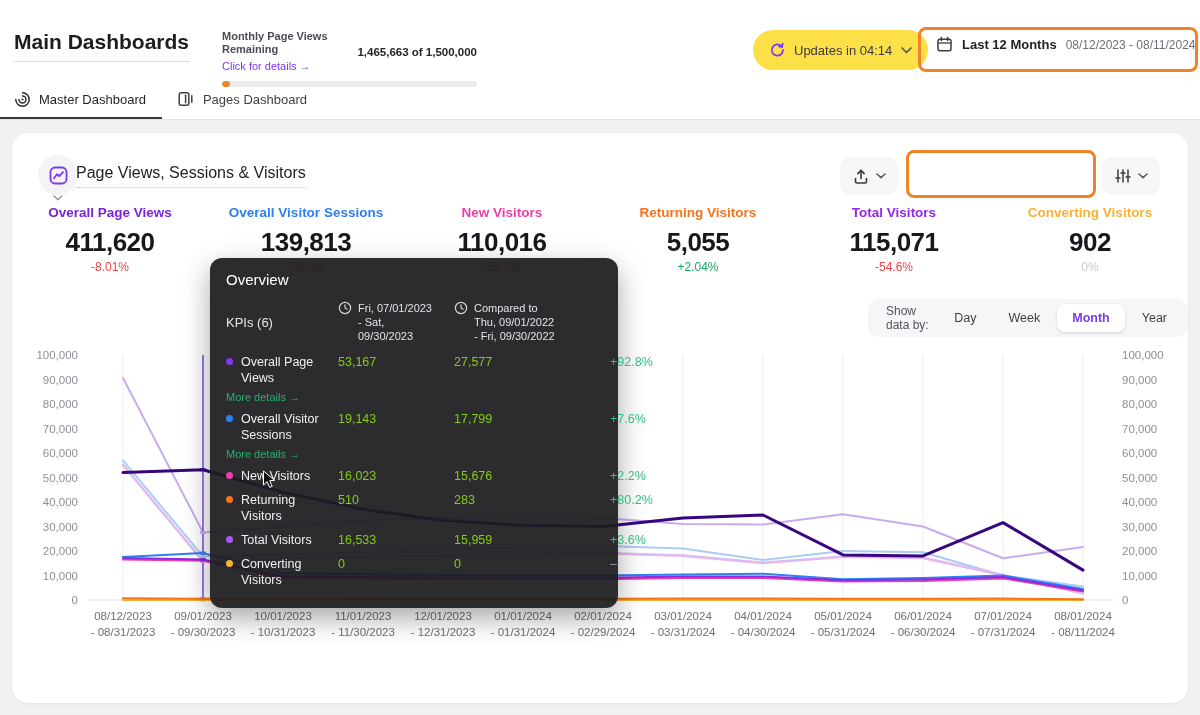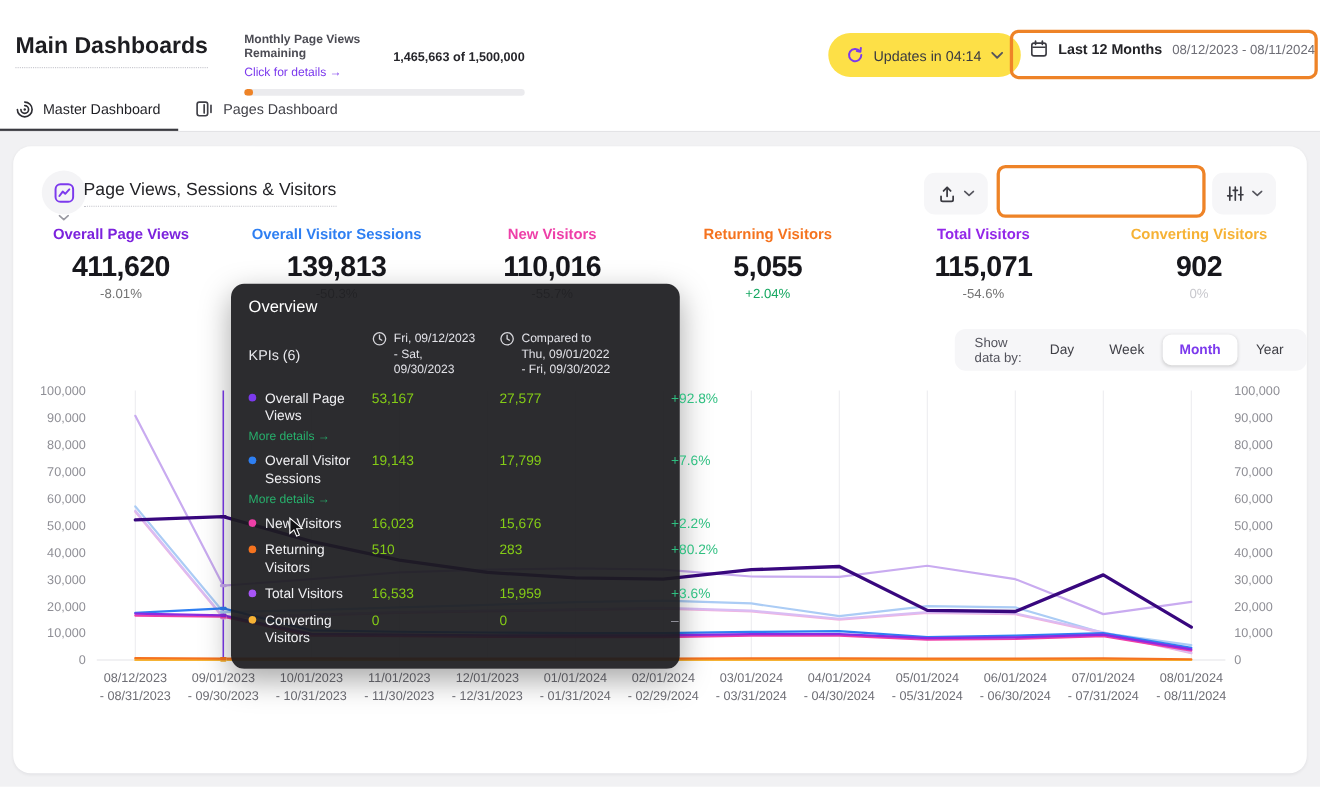--- a/index.html
+++ b/index.html
@@ -53,21 +53,21 @@
   .toggle{width:40px;height:22px;border-radius:11px;position:relative;cursor:pointer;}
   .toggle .knob{position:absolute;right:2px;top:2px;width:18px;height:18px;border-radius:50%;background:#fff;
     box-shadow:0 1px 2px rgba(0,0,0,.25);}
 
   
   .kpis{position:absolute;left:0;top:72px;width:1176px;display:flex;}
   .kpi{flex:1;text-align:center;cursor:pointer;}
   .kpi-label{font-size:13.5px;font-weight:700;}
   .kpi-value{margin-top:7px;font-size:26px;font-weight:700;color:#17171c;letter-spacing:-.5px;line-height:30px;}
   .kpi-delta{margin-top:3px;font-size:12px;}
-  .d-down{color:#737373;} .d-up{color:#17a862;} .d-flat{color:#c9c9ce;}
+  .d-down{color:#ef4444;} .d-up{color:#17a862;} .d-flat{color:#c9c9ce;}
 
   
   .sdb{position:absolute;left:856px;top:166px;height:38px;border-radius:10px;background:#f6f6f8;
     display:flex;align-items:center;padding:0 6px;}
   .sdb-label{font-size:12px;color:#52525b;margin:0 10px 0 12px;}
   .sdb-opt{font-size:12.5px;color:#3f3f46;padding:7px 15px;border-radius:8px;cursor:pointer;white-space:nowrap;}
   .sdb-opt.active{background:#fff;color:#7c3aed;font-weight:700;box-shadow:0 1px 3px rgba(0,0,0,.14);text-align:center;}
 
   
   .chart-wrap{position:absolute;left:0;top:210px;width:1176px;height:310px;}
@@ -366,21 +366,21 @@
     <div class="tt-grid tt-head">
       <div class="tt-kpis">KPIs  (6)</div>
       <div class="tt-date">
         <span>
             <svg width="14" height="14" viewBox="0 0 14 14">
               <circle cx="7" cy="7" r="5.6" fill="none" stroke="#d6d6db" stroke-width="1.2"></circle>
               <path d="M7 3.8 V7 l2.1 1.3" fill="none" stroke="#d6d6db" stroke-width="1.2" stroke-linecap="round"></path>
             </svg>
           </span>
         <div class="tt-date-lines" id="tt-period">
-            <div>Fri, 09/12/2023</div>
+            <div>Fri, 07/01/2023</div>
             <div>- Sat,</div>
             <div>09/30/2023</div>
           </div>
       </div>
       <div class="tt-date">
         <span>
             <svg width="14" height="14" viewBox="0 0 14 14">
               <circle cx="7" cy="7" r="5.6" fill="none" stroke="#d6d6db" stroke-width="1.2"></circle>
               <path d="M7 3.8 V7 l2.1 1.3" fill="none" stroke="#d6d6db" stroke-width="1.2" stroke-linecap="round"></path>
             </svg>

